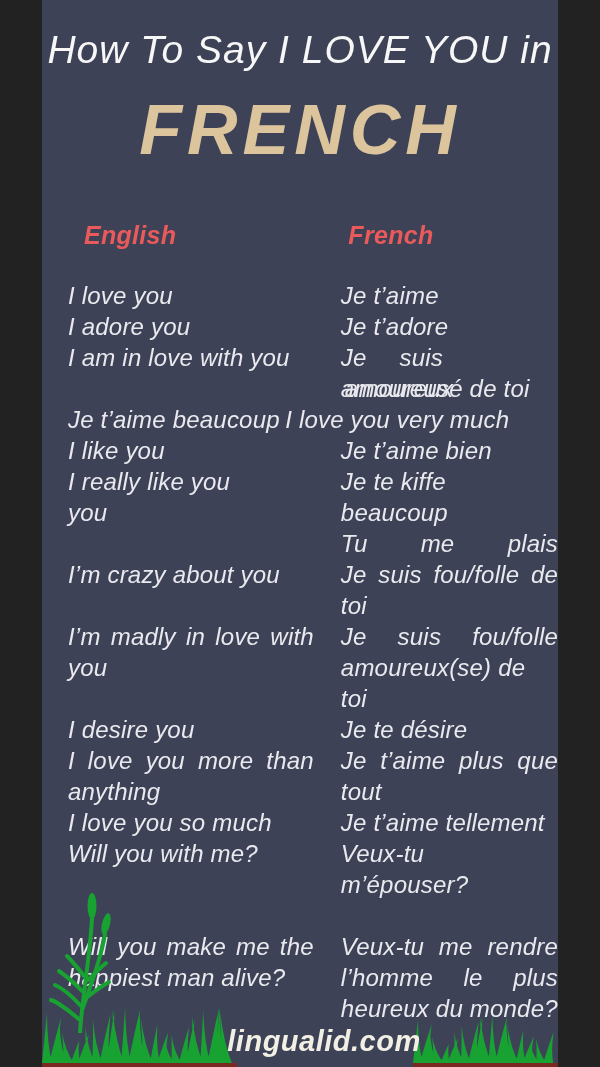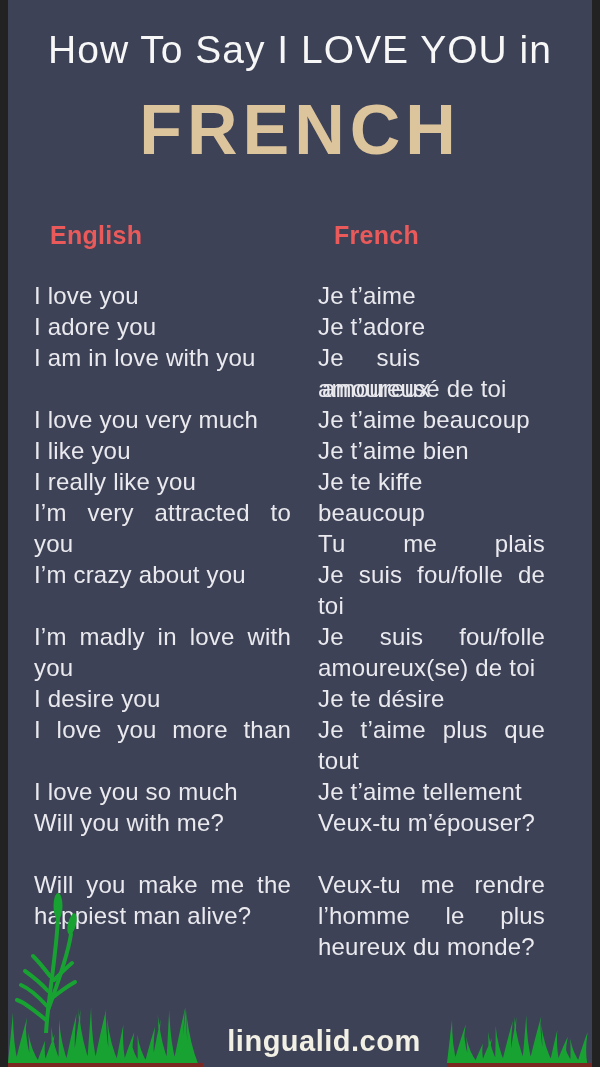--- a/index.html
+++ b/index.html
@@ -1,24 +1,25 @@
 <!DOCTYPE html>
 <html style="--background: #3d4257; --title: #f7f7f7; --language: #dcc49c; --header-accent: #ea5a5a; --body-text: #e9e9ee; --footer-text: #f2efe4; --grass-green: #18a232; --ground-maroon: #7b2823;"><head>
 <meta charset="utf-8">
 <style>
   * { margin: 0; padding: 0; box-sizing: border-box; }
   html, body { background: #222; }
   .page {
     position: relative;
-    width: 584px;
+    width: 516px;
     height: 1067px;
     margin: 0 auto;
     background: var(--background, #3d4257);
     font-family: "Liberation Sans", sans-serif;
     overflow: hidden;
+    font-style: italic;
   }
   .main-title {
     margin-top: 28px;
     text-align: center;
     color: var(--title, #f7f7f7);
     font-size: 39px;
     font-weight: 500;
     letter-spacing: 1px;
     line-height: 1.15;
   }
@@ -104,46 +105,45 @@
       <div class="cols row">
         <div class="cell en">
           <div class="line">I am in love with you</div>
         </div>
         <div class="cell fr">
           <div class="line wide">Je suis</div>
           <div class="line rel">amoureusé de toi<span class="ovl">amoureux</span></div>
         </div>
       </div>
       <div class="cols row">
+        <div class="cell fr">
+          <div class="line">Je t’aime beaucoup</div>
+        </div>
         <div class="cell en">
           <div class="line">I love you very much</div>
         </div>
-        <div class="cell fr">
-          <div class="line">Je t’aime beaucoup</div>
-        </div>
       </div>
       <div class="cols row">
         <div class="cell en">
           <div class="line">I like you</div>
         </div>
         <div class="cell fr">
           <div class="line">Je t’aime bien</div>
         </div>
       </div>
       <div class="cols row">
         <div class="cell en">
           <div class="line">I really like you</div>
         </div>
         <div class="cell fr">
           <div class="line">Je te kiffe</div>
         </div>
       </div>
       <div class="cols row">
         <div class="cell en">
-          <div class="line just">I’m very attracted to</div>
           <div class="line">you</div>
         </div>
         <div class="cell fr">
           <div class="line">beaucoup</div>
           <div class="line just">Tu me plais</div>
         </div>
       </div>
       <div class="cols row">
         <div class="cell en">
           <div class="line">I’m crazy about you</div>
@@ -167,20 +167,21 @@
         <div class="cell en">
           <div class="line">I desire you</div>
         </div>
         <div class="cell fr">
           <div class="line">Je te désire</div>
         </div>
       </div>
       <div class="cols row">
         <div class="cell en">
           <div class="line just">I love you more than</div>
+          <div class="line">anything</div>
         </div>
         <div class="cell fr">
           <div class="line just">Je t’aime plus que</div>
           <div class="line">tout</div>
         </div>
       </div>
       <div class="cols row">
         <div class="cell en">
           <div class="line">I love you so much</div>
         </div>

